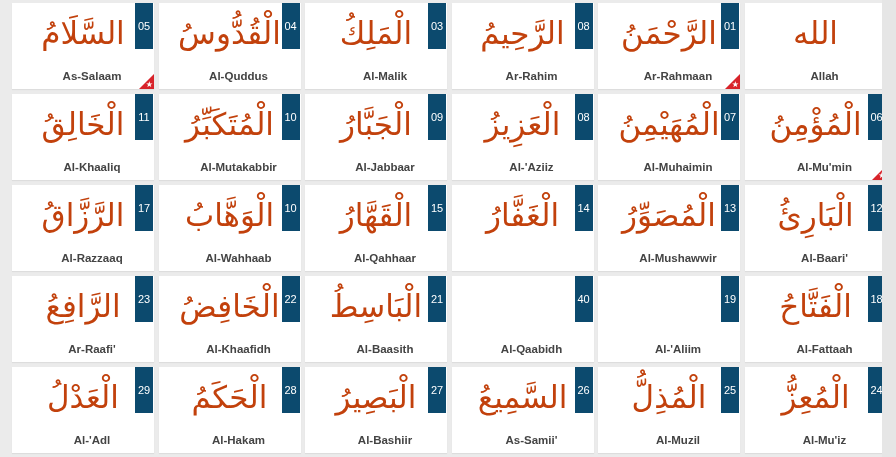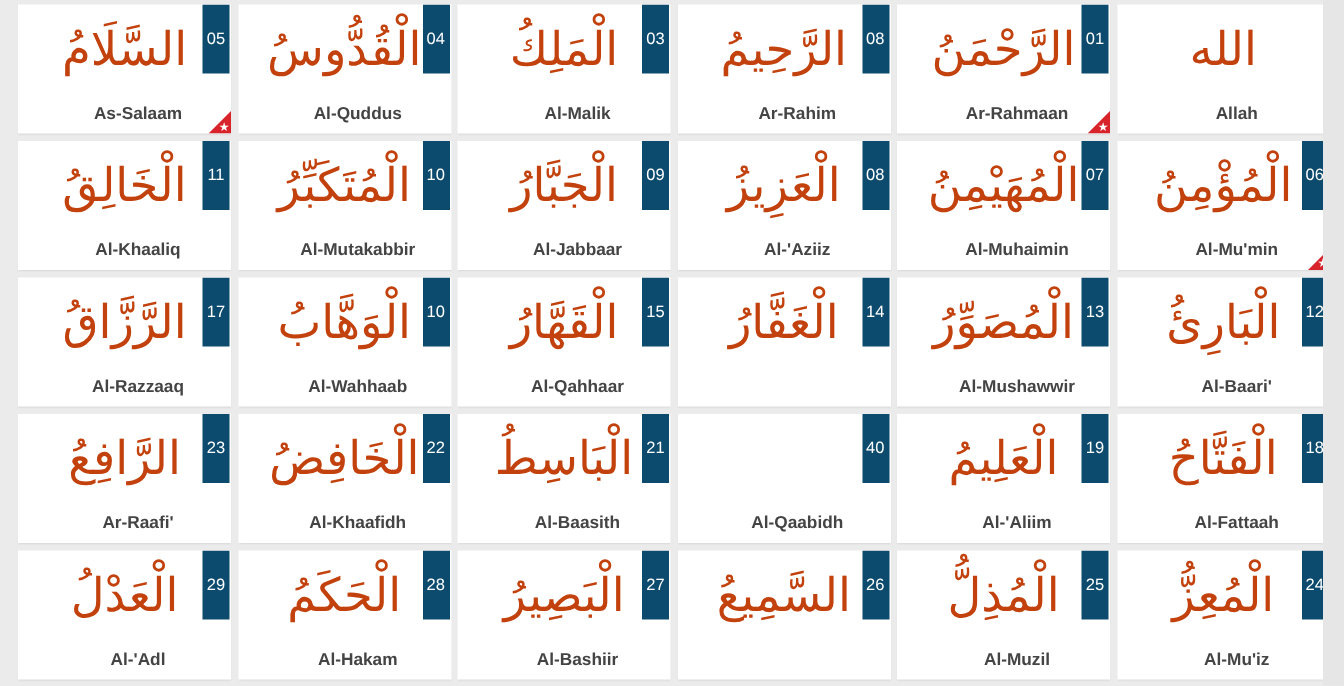--- a/index.html
+++ b/index.html
@@ -169,21 +169,20 @@
     <div class="cell">
     <div class="arabic">الْبَاسِطُ</div>
     <div class="badge">21</div>
     <div class="label">Al-Baasith</div>
   </div>
     <div class="cell">
     <div class="badge">40</div>
     <div class="label">Al-Qaabidh</div>
   </div>
     <div class="cell">
-    <div class="arabic">الْعَلِيمُ</div>
     <div class="badge">19</div>
     <div class="label">Al-'Aliim</div>
   </div>
     <div class="cell">
     <div class="arabic">الْفَتَّاحُ</div>
     <div class="badge">18</div>
     <div class="label">Al-Fattaah</div>
   </div>
     <div class="cell">
     <div class="arabic">الْعَدْلُ</div>
@@ -196,20 +195,21 @@
     <div class="label">Al-Hakam</div>
   </div>
     <div class="cell">
     <div class="arabic">الْبَصِيرُ</div>
     <div class="badge">27</div>
     <div class="label">Al-Bashiir</div>
   </div>
     <div class="cell">
     <div class="arabic">السَّمِيعُ</div>
     <div class="badge">26</div>
+    <div class="label">As-Samii'</div>
   </div>
     <div class="cell">
     <div class="arabic">الْمُذِلُّ</div>
     <div class="badge">25</div>
     <div class="label">Al-Muzil</div>
   </div>
     <div class="cell">
     <div class="arabic">الْمُعِزُّ</div>
     <div class="badge">24</div>
     <div class="label">Al-Mu'iz</div>

